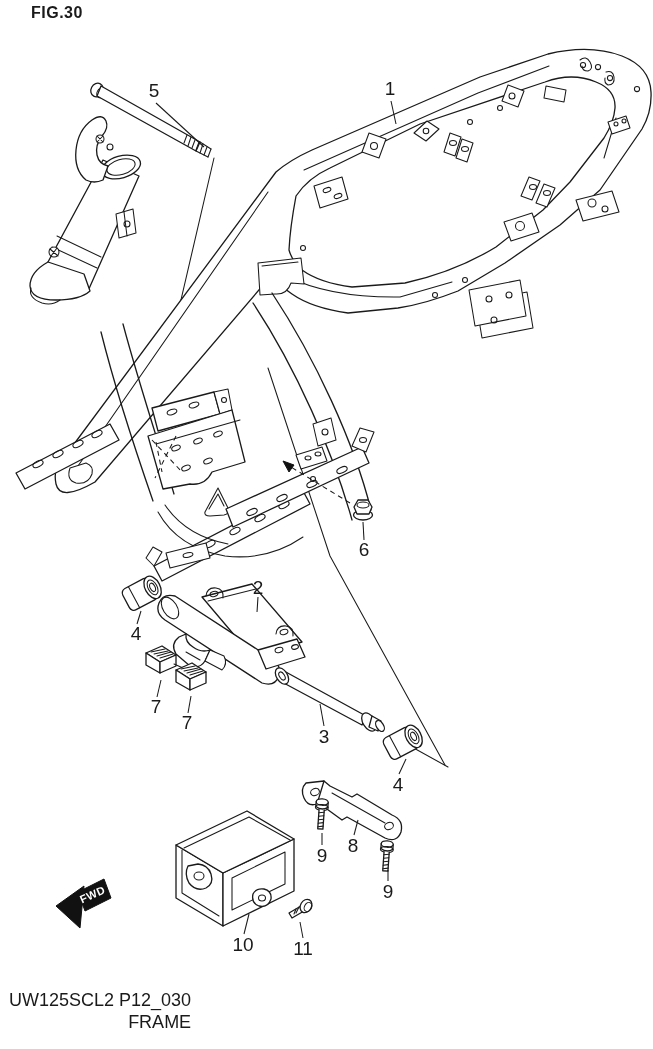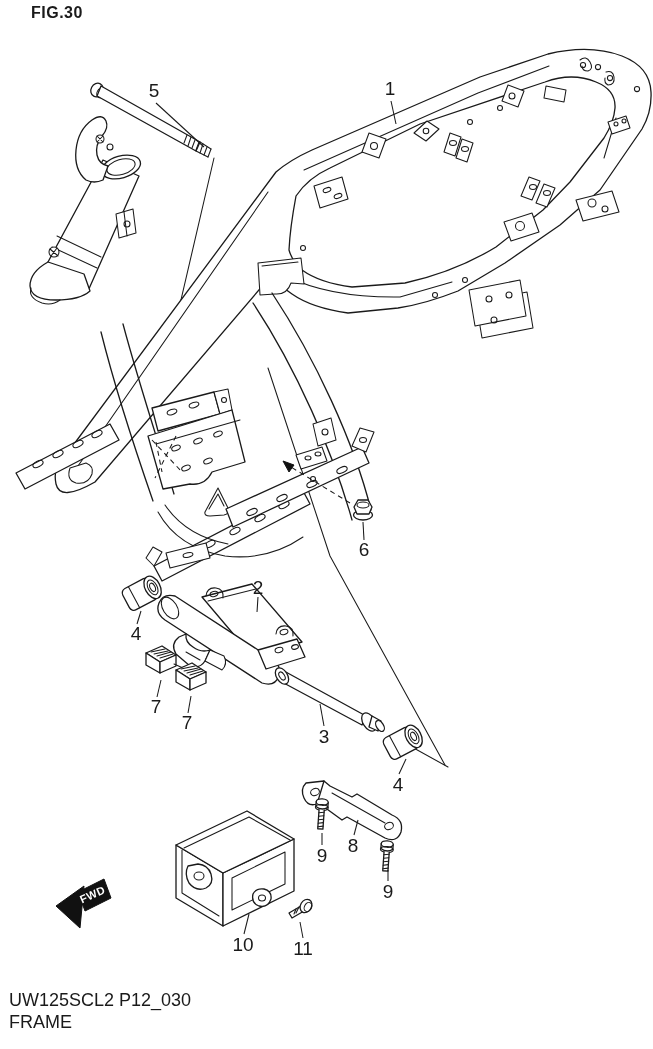--- a/index.html
+++ b/index.html
@@ -14,21 +14,21 @@
     background:var(--background-color);
     font-family:"Liberation Sans","DejaVu Sans",sans-serif;
     overflow:hidden;
   }
   .fig-title{
     position:absolute;left:7px;top:4px;
     font-size:16px;font-weight:700;letter-spacing:.5px;color:var(--line-color);margin-left:24px;
   }
   .footer{position:absolute;left:9px;bottom:16px;color:var(--line-color);}
   .footer .code{font-size:18px;line-height:22px;}
-  .footer .caption{font-size:18px;line-height:22px;}
+  .footer .caption{font-size:18px;line-height:22px;text-align:right;}
   svg{position:absolute;left:0;top:0;}
   .ln{stroke:var(--line-color);fill:none;stroke-width:1.3;stroke-linejoin:round;stroke-linecap:round;}
   .lnw{stroke:var(--line-color);fill:#ffffff;stroke-width:1.3;stroke-linejoin:round;stroke-linecap:round;}
   .thin{stroke:var(--line-color);fill:none;stroke-width:1.05;stroke-linejoin:round;stroke-linecap:round;}
   .thinw{stroke:var(--line-color);fill:#ffffff;stroke-width:1.05;stroke-linejoin:round;stroke-linecap:round;}
   .dash{stroke:var(--line-color);fill:none;stroke-width:1.05;stroke-dasharray:5 4;}
   .leader{stroke:var(--line-color);fill:none;stroke-width:1.05;}
   .callout{font:400 19px "Liberation Sans","DejaVu Sans",sans-serif;fill:var(--line-color);}
   .blk{fill:var(--fwd-fill);stroke:var(--fwd-fill);stroke-width:1;}
   .fwdtxt{font:700 11px "Liberation Sans","DejaVu Sans",sans-serif;fill:var(--fwd-text-color);letter-spacing:.5px;}

